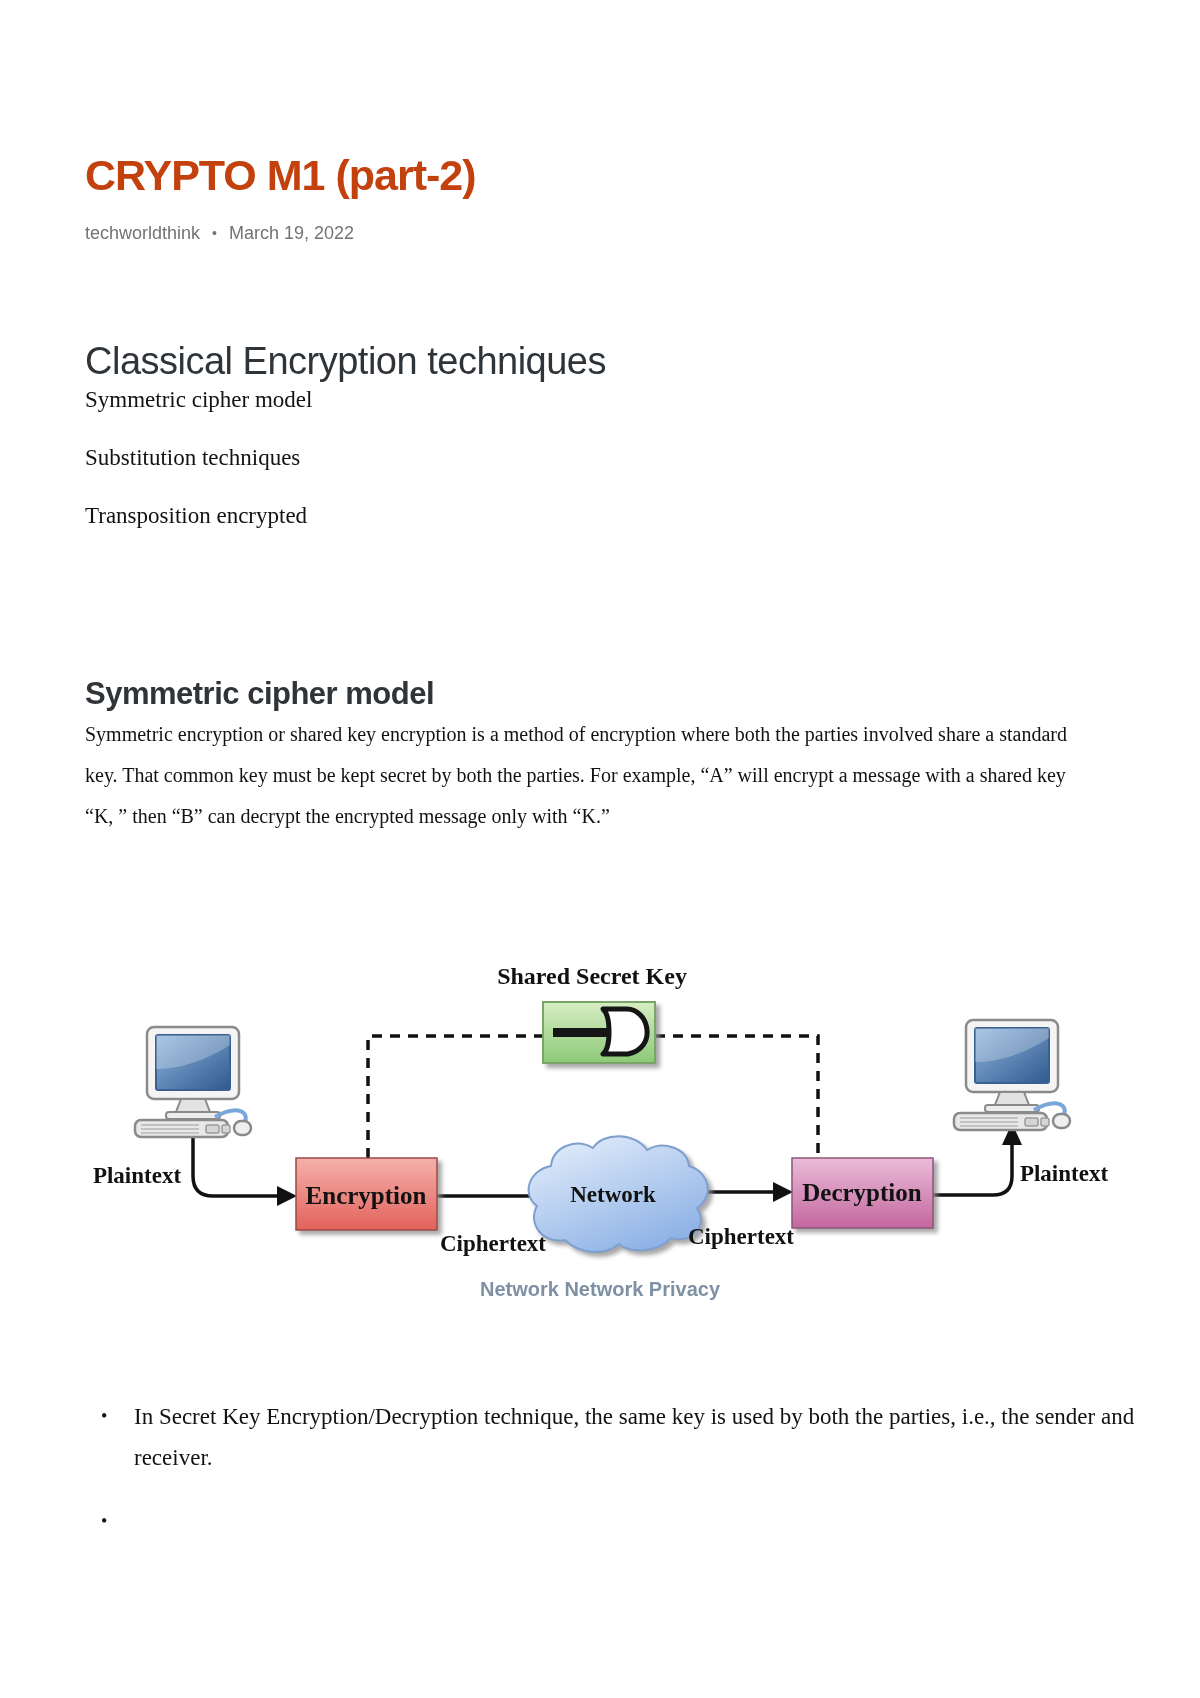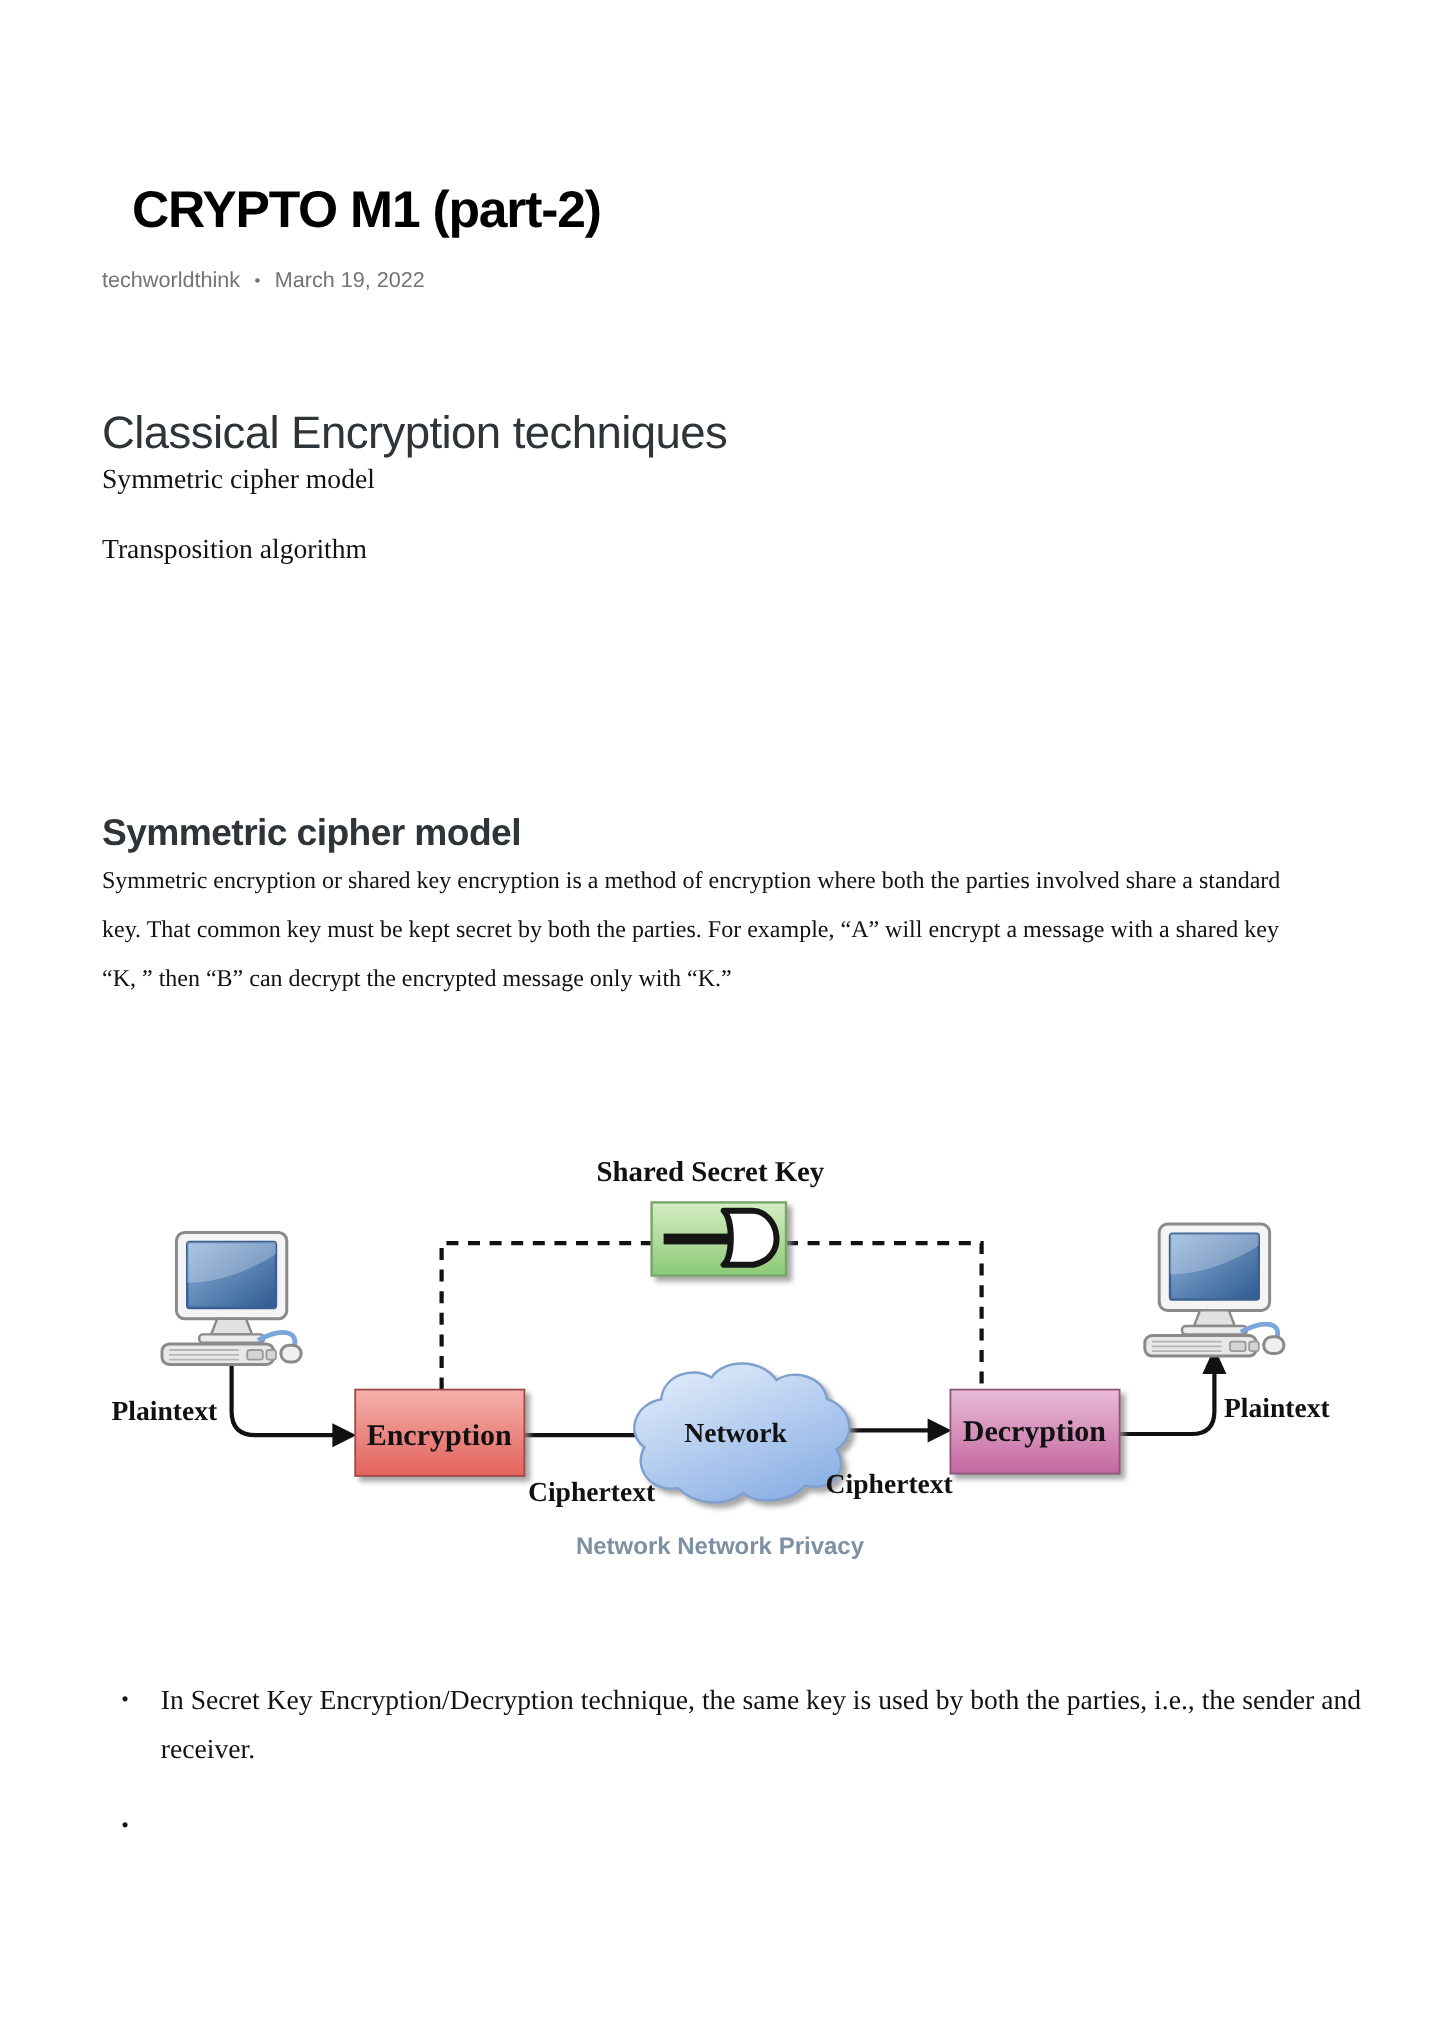--- a/index.html
+++ b/index.html
@@ -1,18 +1,18 @@
 <!DOCTYPE html>
 <html><head>
 <meta charset="utf-8">
 <style>
   html,body{margin:0;padding:0;background:#ffffff;}
   body{width:1200px;height:1698px;position:relative;font-family:"Liberation Serif",serif;color:#121212;}
   .abs{position:absolute;}
-  .h1{left:85px;top:122px;font-family:"Liberation Sans",sans-serif;font-weight:700;font-size:43px;letter-spacing:-1px;color:#000000;margin-left:25px;}
+  .h1{left:85px;top:122px;font-family:"Liberation Sans",sans-serif;font-weight:700;font-size:43px;letter-spacing:-1px;color:#c2410c;}
   .byline{left:85px;top:183px;font-family:"Liberation Sans",sans-serif;font-size:18px;color:#737373;margin-top:40px;}
   .byline .dot{margin:0 12px;font-size:14px;vertical-align:1px;}
   .h2{left:85px;top:308px;font-family:"Liberation Sans",sans-serif;font-weight:400;font-size:38px;letter-spacing:-0.5px;color:#2f3439;}
   .toclist{left:85px;top:388px;width:900px;}
   .toclist p{margin:0 0 35px 0;font-size:23px;line-height:23px;}
   .h3{left:85px;top:645px;font-family:"Liberation Sans",sans-serif;font-weight:700;font-size:31px;letter-spacing:-0.5px;color:#2f3439;}
   .para{left:85px;top:694px;width:1000px;font-size:20px;line-height:41px;}
   .figure{left:85px;top:900px;width:1030px;height:415px;}
   .figure svg{position:absolute;left:0;top:0;}
   .caption{position:absolute;left:0;top:378px;width:100%;text-align:center;
@@ -31,21 +31,22 @@
 <h1 class="abs h1">CRYPTO M1 (part-2)</h1>
 
 <div class="abs byline">
   <span>techworldthink</span><span class="dot">•</span><span>March 19, 2022</span>
 </div>
 
 <h2 class="abs h2">Classical Encryption techniques</h2>
 
 <div class="abs toclist">
   <p>Symmetric cipher model</p>
-  <p>Transposition algorithm</p>
+  <p>Substitution techniques</p>
+  <p>Transposition encrypted</p>
 </div>
 
 <h3 class="abs h3">Symmetric cipher model</h3>
 
 <p class="abs para">Symmetric encryption or shared key encryption is a method of encryption where both the parties involved share a standard key. That common key must be kept secret by both the parties. For example, “A” will encrypt a message with a shared key “K, ” then “B” can decrypt the encrypted message only with “K.”</p>
 
 <div class="abs figure">
   <svg width="1030" height="415" viewBox="0 0 1030 415">
     <defs>
       <linearGradient id="encGrad" x1="0" y1="0" x2="0" y2="1">

